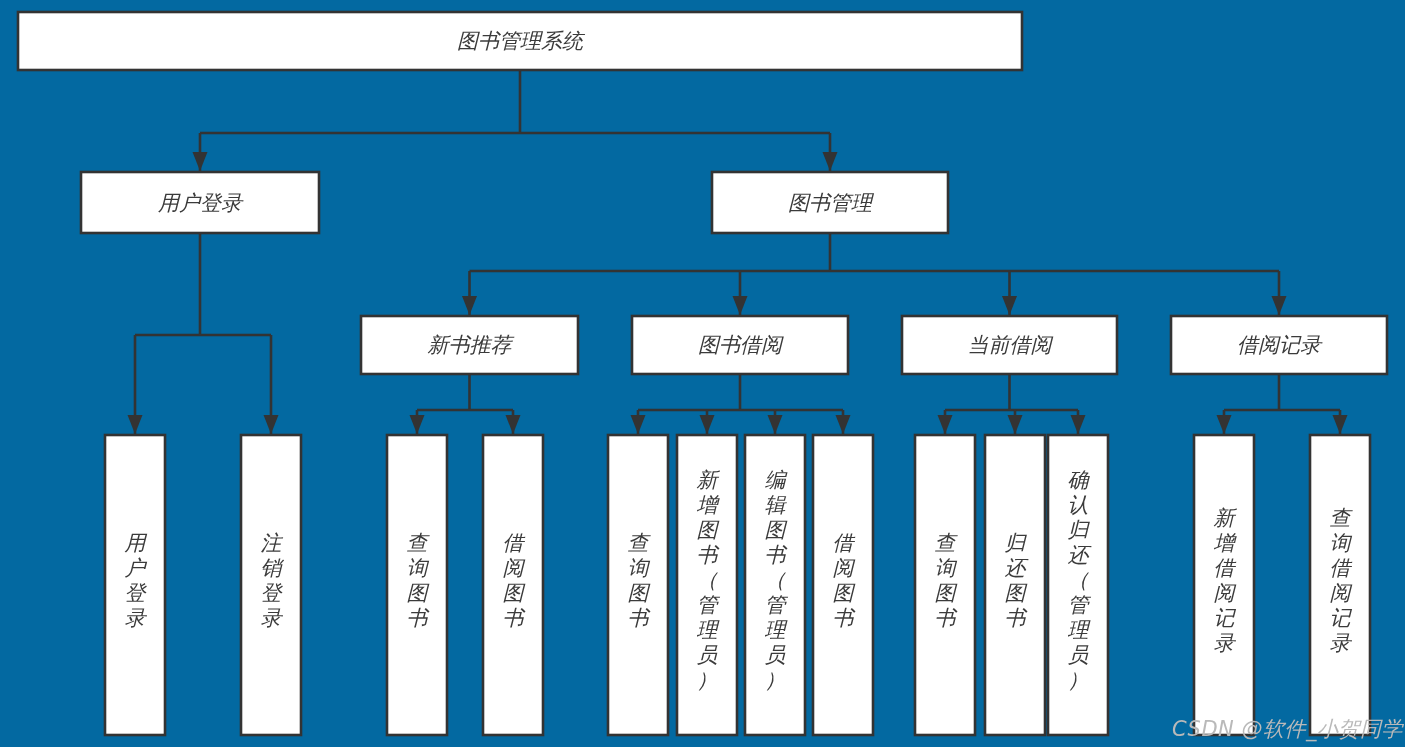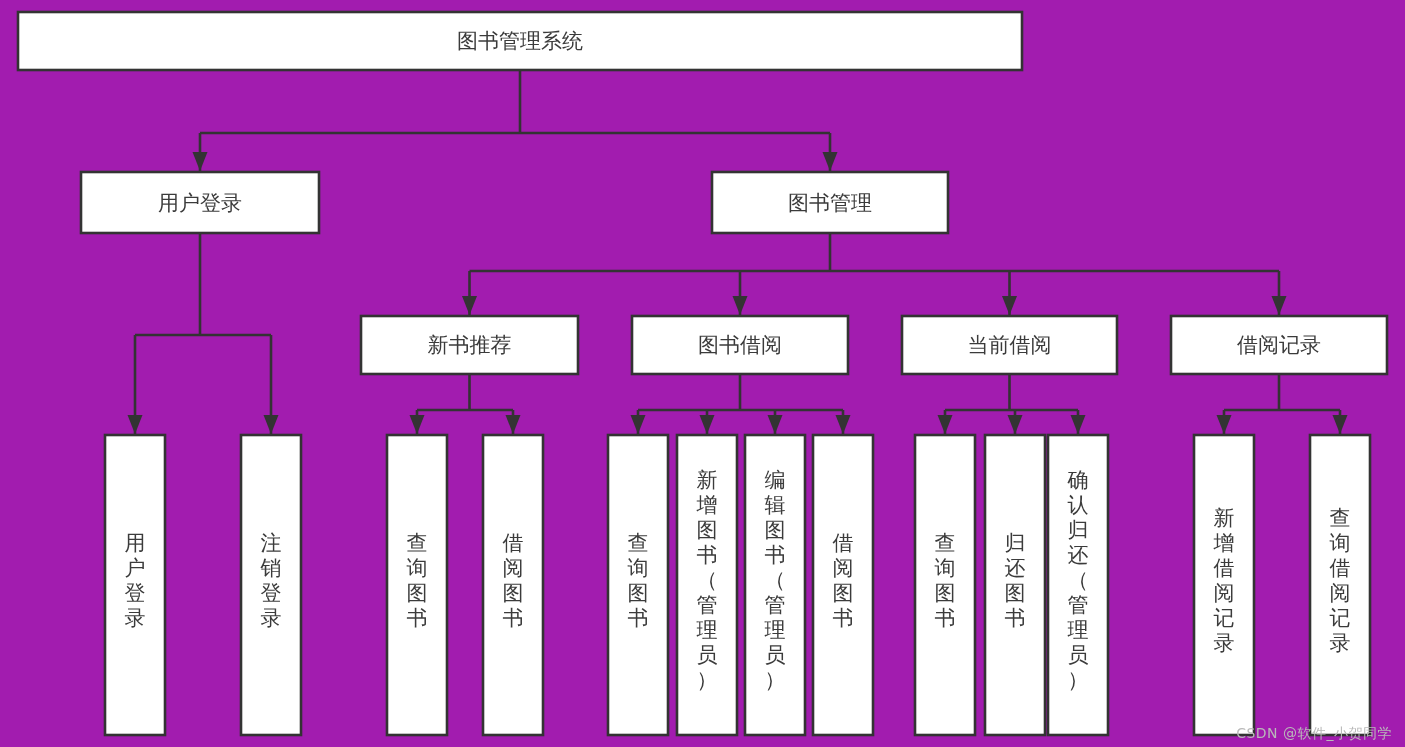--- a/index.html
+++ b/index.html
@@ -10,21 +10,22 @@
   body {
     width: 1405px;
     height: 747px;
     font-family: "DejaVu Sans", "Liberation Sans", sans-serif;
     overflow: hidden;
   }
   #diagram-root {
     position: relative;
     width: 1405px;
     height: 747px;
-    background: #a21caf;
+    background: #0369a1;
+    font-style: italic;
   }
   svg#flowchart {
     position: absolute;
     left: 0;
     top: 0;
     width: 1405px;
     height: 747px;
     display: block;
   }
   .node-box {
@@ -50,24 +51,24 @@
     dominant-baseline: middle;
   }
   .node-label-vert {
     fill: #3b3b3b;
     font-family: "DejaVu Sans", "Liberation Sans", sans-serif;
     font-size: 21px;
     text-anchor: middle;
   }
   .watermark {
     position: absolute;
-    right: 13px;
+    right: 2px;
     bottom: 4px;
     font-family: "DejaVu Sans", "Liberation Sans", sans-serif;
-    font-size: 14px;
+    font-size: 21px;
     color: #b9b9b9;
     white-space: nowrap;
     letter-spacing: 0.5px;
   }
 </style>
 </head>
 <body>
 
 <div id="diagram-root">
 

